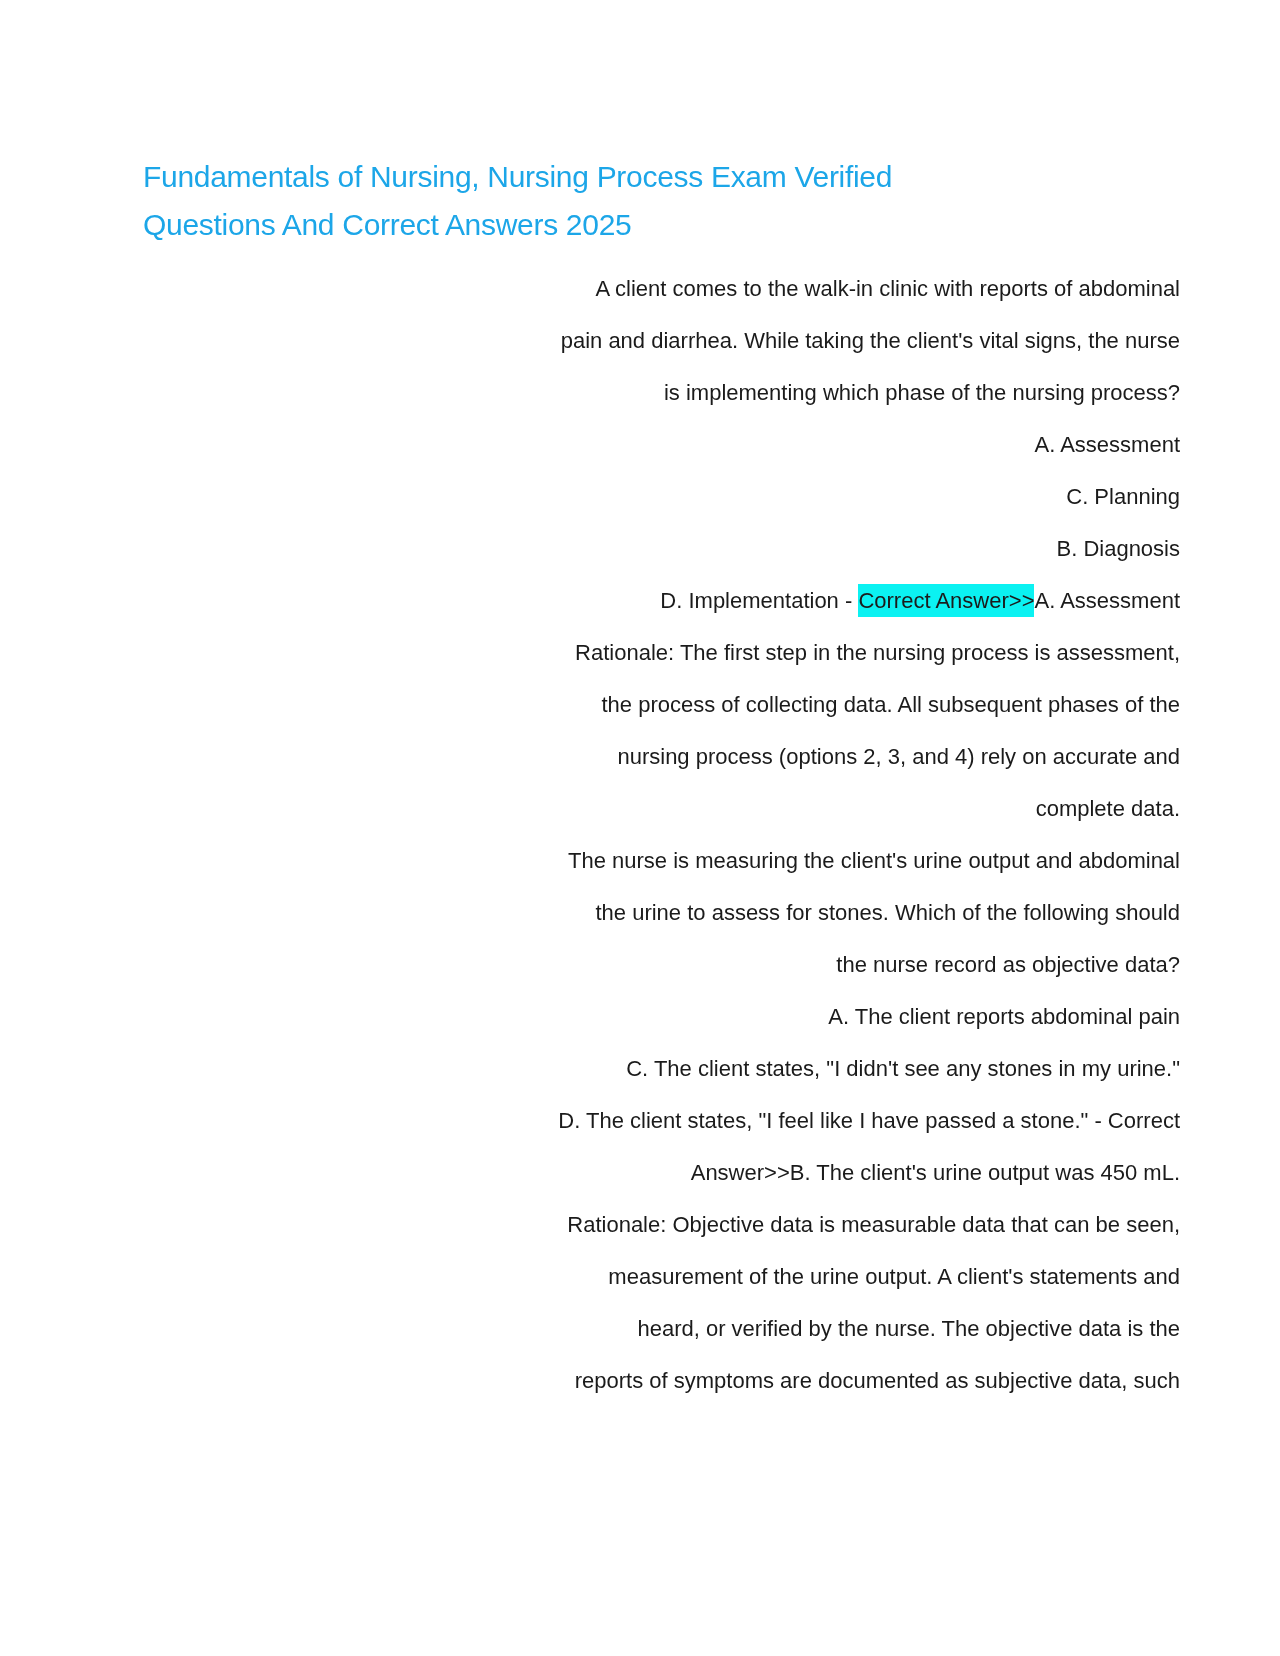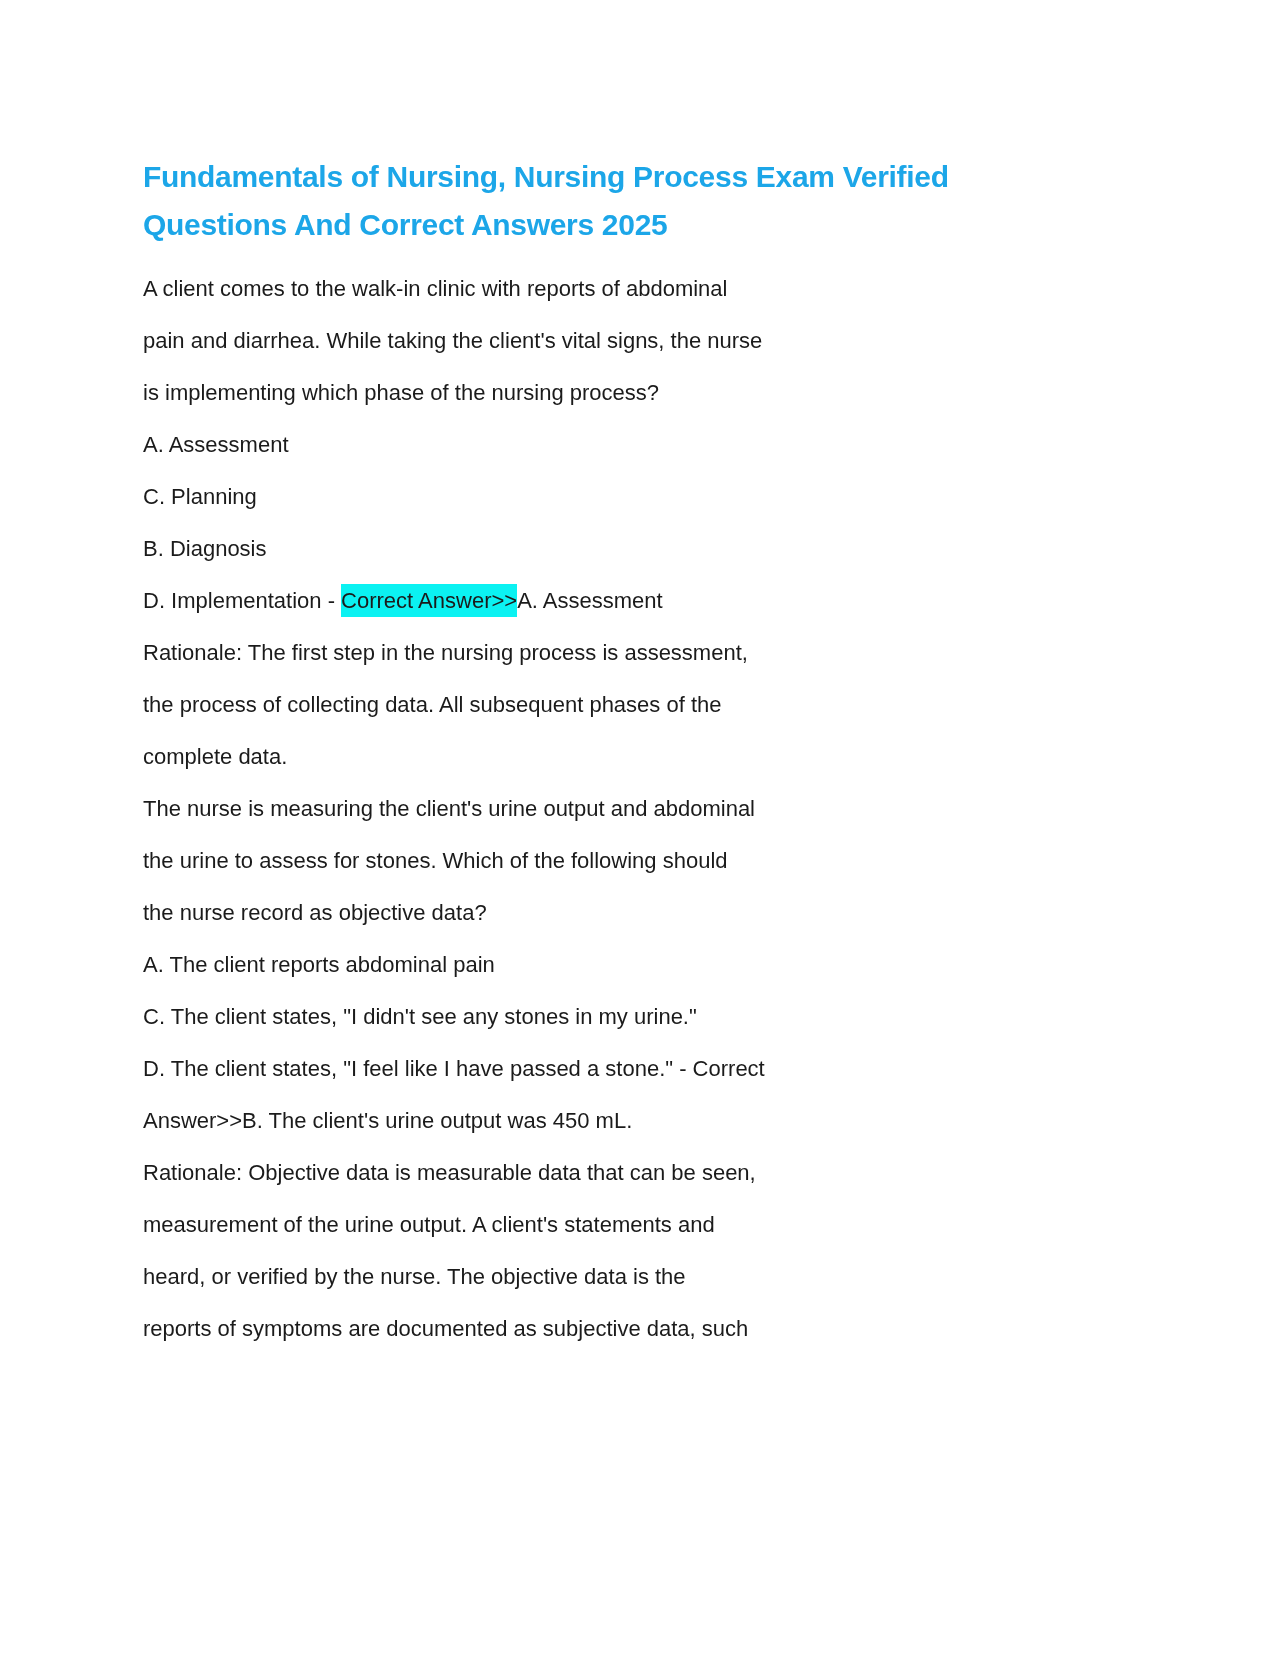--- a/index.html
+++ b/index.html
@@ -20,28 +20,29 @@
     background: var(--page-bg, #ffffff);
     padding: 153px 100px 0 143px;
     overflow: hidden;
   }
   .page-title {
     margin: 0;
     padding: 0;
   }
   .title-line {
     font-size: 30px;
-    font-weight: 700;
+    font-weight: 400;
     line-height: 48px;
     color: var(--title-color, #1CA6E8);
     white-space: nowrap;
     letter-spacing: -0.3px;
   }
   .doc-body {
     margin-top: 14px;
+    text-align: right;
   }
   .doc-line {
     font-size: 22px;
     line-height: 52px;
     height: 52px;
     color: var(--text-color, #1b1b1b);
     white-space: pre;
   }
   .doc-line .hl {
     background: var(--highlight-color, #0BF2F2);
@@ -59,20 +60,21 @@
   <div class="doc-body" id="doc-body">
       <div class="doc-line"><span>A client comes to the walk-in clinic with reports of abdominal</span></div>
       <div class="doc-line"><span>pain and diarrhea. While taking the client's vital signs, the nurse</span></div>
       <div class="doc-line"><span>is implementing which phase of the nursing process?</span></div>
       <div class="doc-line"><span>A. Assessment</span></div>
       <div class="doc-line"><span>C. Planning</span></div>
       <div class="doc-line"><span>B. Diagnosis</span></div>
       <div class="doc-line"><span>D. Implementation - </span><span class="hl">Correct Answer&gt;&gt;</span><span>A. Assessment</span></div>
       <div class="doc-line"><span>Rationale: The first step in the nursing process is assessment,</span></div>
       <div class="doc-line"><span>the process of collecting data. All subsequent phases of the</span></div>
+      <div class="doc-line"><span>nursing process (options 2, 3, and 4) rely on accurate and</span></div>
       <div class="doc-line"><span>complete data.</span></div>
       <div class="doc-line"><span>The nurse is measuring the client's urine output and abdominal</span></div>
       <div class="doc-line"><span>the urine to assess for stones. Which of the following should</span></div>
       <div class="doc-line"><span>the nurse record as objective data?</span></div>
       <div class="doc-line"><span>A. The client reports abdominal pain</span></div>
       <div class="doc-line"><span>C. The client states, "I didn't see any stones in my urine."</span></div>
       <div class="doc-line"><span>D. The client states, "I feel like I have passed a stone." - Correct</span></div>
       <div class="doc-line"><span>Answer&gt;&gt;B. The client's urine output was 450 mL.</span></div>
       <div class="doc-line"><span>Rationale: Objective data is measurable data that can be seen,</span></div>
       <div class="doc-line"><span>measurement of the urine output. A client's statements and</span></div>

